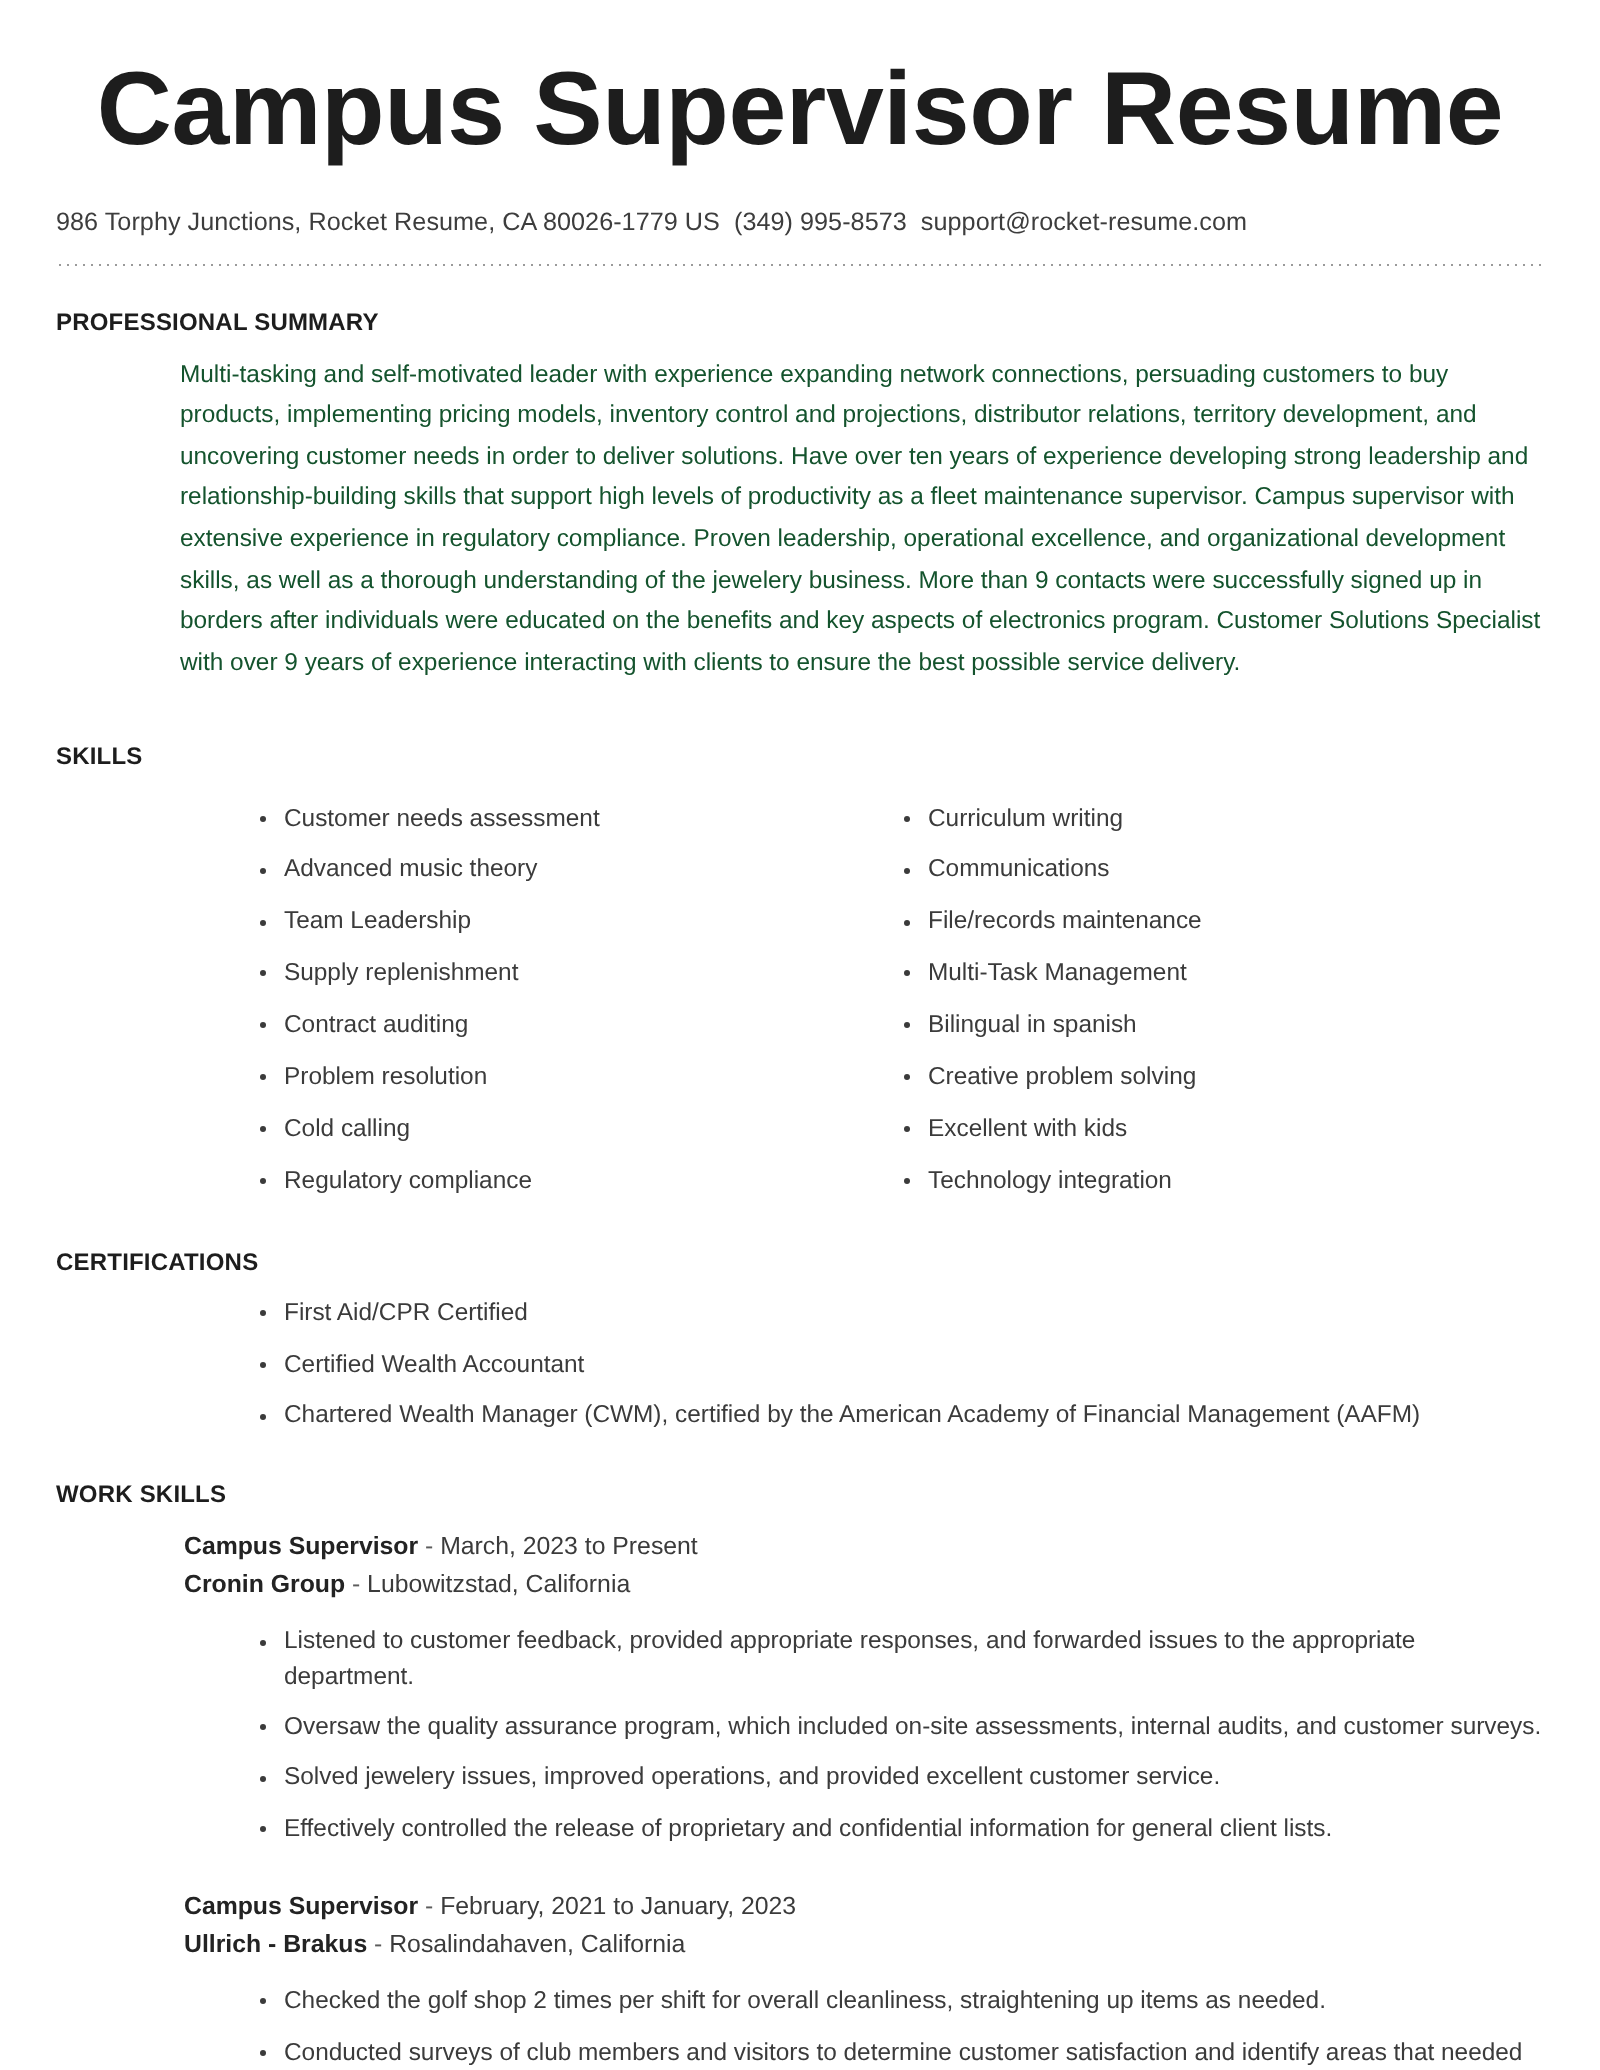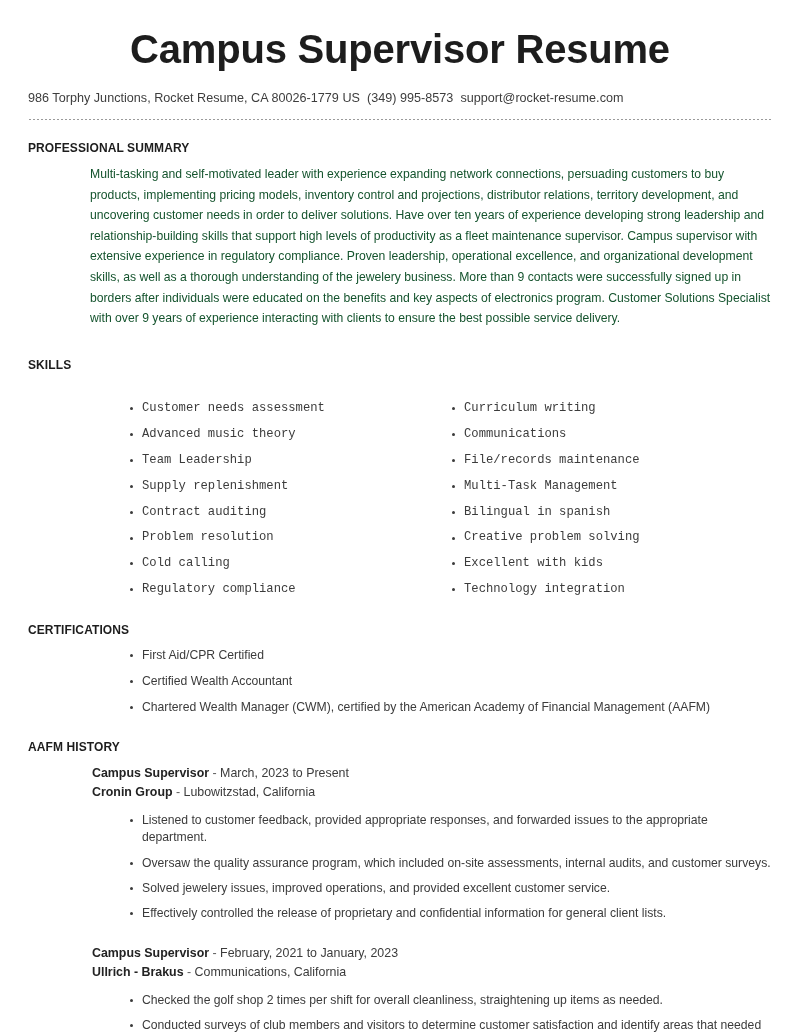--- a/index.html
+++ b/index.html
@@ -21,21 +21,21 @@
     height: 1035px;
     position: relative;
     box-sizing: border-box;
     padding: 0 28px;
     background: #fff;
   }
 
   
   .resume-title {
     text-align: center;
-    font-size: 40px;
+    font-size: 52px;
     line-height: 1.05;
     font-weight: bold;
     color: #1d1d1d;
     letter-spacing: -0.2px;
     margin: 0;
     padding-top: 28px;
   }
   .contact-line {
     text-align: left;
     font-size: 12.6px;
@@ -100,23 +100,22 @@
     top: 7.2px;
     width: 3px;
     height: 3px;
     border-radius: 50%;
     background: #3b3b3b;
   }
 
   
   .skills-wrap {
     display: flex;
-    margin-top: 28px;
+    margin-top: 16px;
     padding-left: 101px;
-    font-family: Liberation Mono, monospace;
   }
   .skills-col {
     width: 322px;
     flex: 0 0 auto;
   }
   .skills-col.right { width: 300px; }
   .skills-col ul.bullets li { margin-bottom: 8.4px; }
 
   
   .certs-wrap { margin-top: 10px; padding-left: 101px; }
@@ -192,37 +191,37 @@
     <div class="certs-wrap">
       <ul class="bullets" id="certs-list">
           <li>First Aid/CPR Certified</li>
           <li>Certified Wealth Accountant</li>
           <li>Chartered Wealth Manager (CWM), certified by the American Academy of Financial Management (AAFM)</li>
         </ul>
     </div>
   </section>
 
   <section class="section sec-work">
-    <h2 class="section-title">AAFM HISTORY</h2>
+    <h2 class="section-title">WORK SKILLS</h2>
     <div id="work-list">
         <div class="job job-first">
           <div class="job-line"><strong>Campus Supervisor</strong><span class="sep"> - </span><span>March, 2023 to Present</span></div>
           <div class="job-line"><strong>Cronin Group</strong><span class="sep"> - </span><span>Lubowitzstad, California</span></div>
           <div class="job-bullets">
             <ul class="bullets">
               <li>Listened to customer feedback, provided appropriate responses, and forwarded issues to the appropriate department.</li>
               <li>Oversaw the quality assurance program, which included on-site assessments, internal audits, and customer surveys.</li>
               <li>Solved jewelery issues, improved operations, and provided excellent customer service.</li>
               <li>Effectively controlled the release of proprietary and confidential information for general client lists.</li>
             </ul>
           </div>
         </div>
         <div class="job">
           <div class="job-line"><strong>Campus Supervisor</strong><span class="sep"> - </span><span>February, 2021 to January, 2023</span></div>
-          <div class="job-line"><strong>Ullrich - Brakus</strong><span class="sep"> - </span><span>Communications, California</span></div>
+          <div class="job-line"><strong>Ullrich - Brakus</strong><span class="sep"> - </span><span>Rosalindahaven, California</span></div>
           <div class="job-bullets">
             <ul class="bullets">
               <li>Checked the golf shop 2 times per shift for overall cleanliness, straightening up items as needed.</li>
               <li>Conducted surveys of club members and visitors to determine customer satisfaction and identify areas that needed to be improved.</li>
             </ul>
           </div>
         </div>
       </div>
   </section>
 

